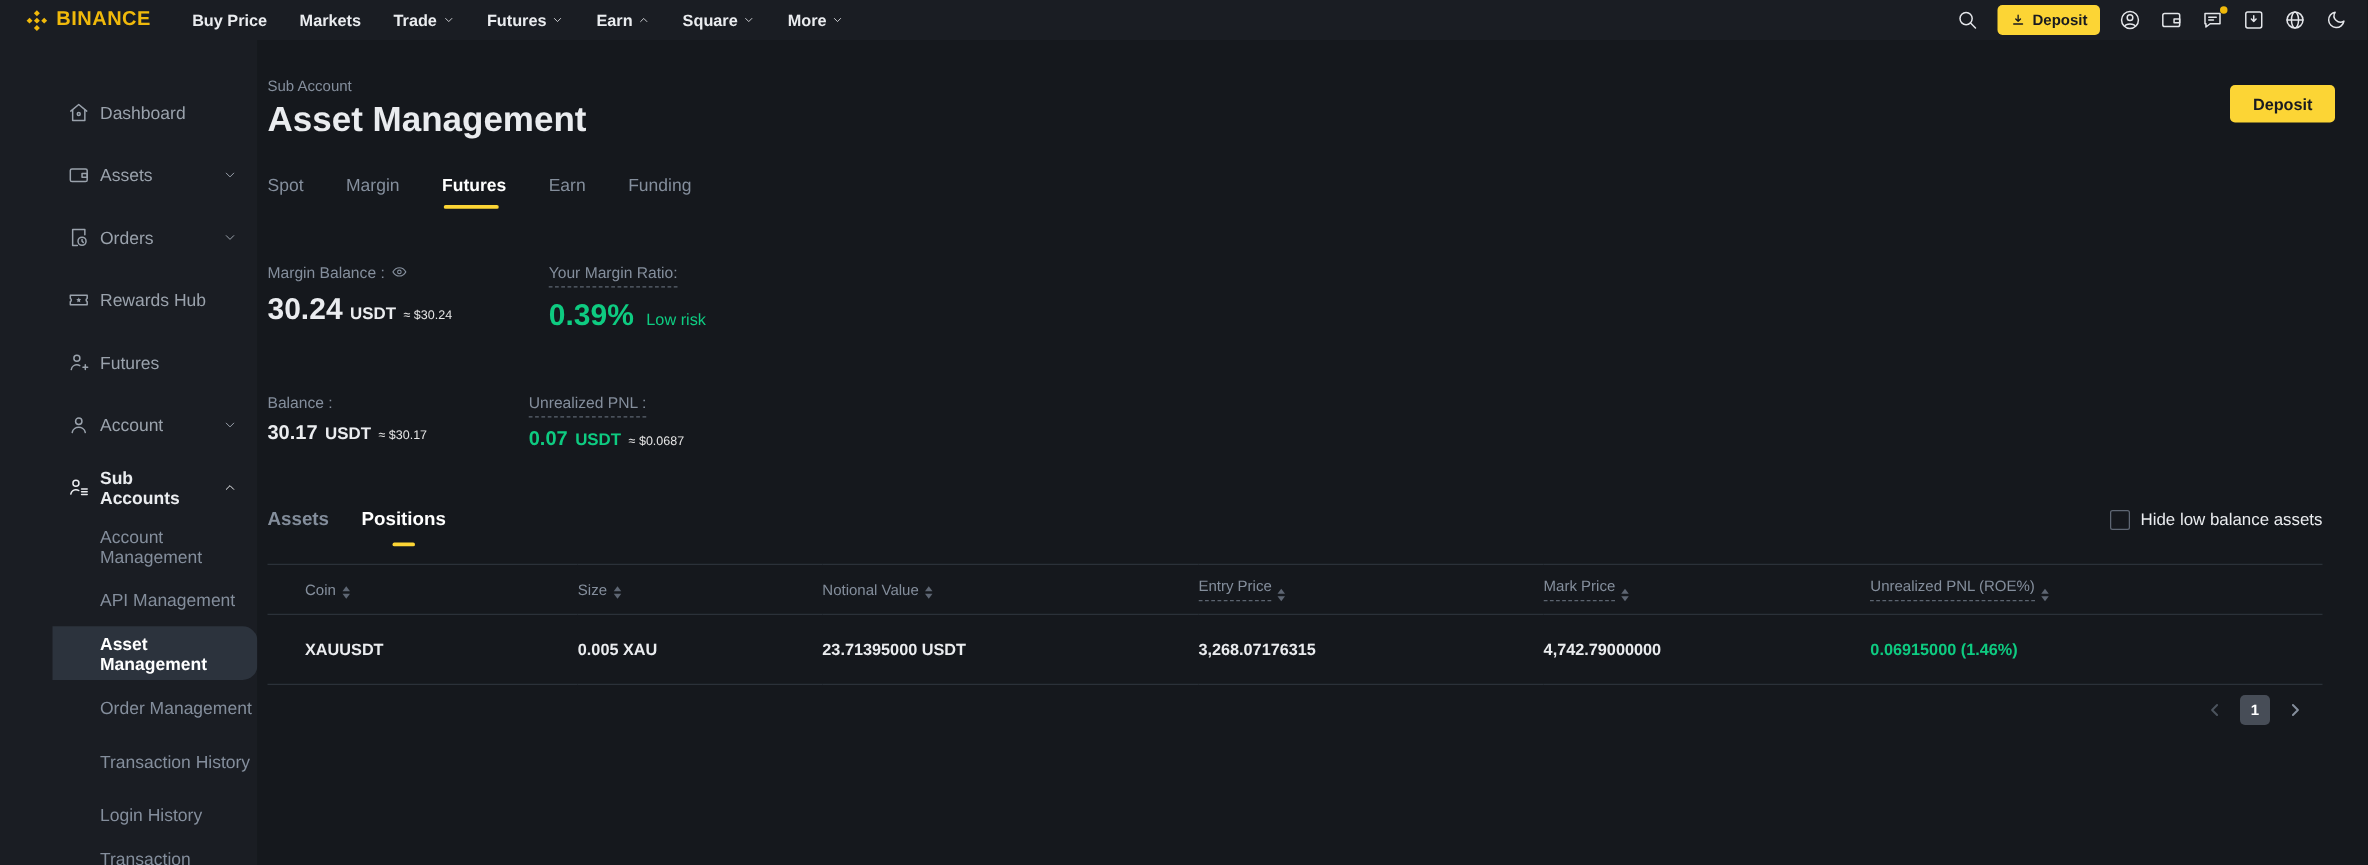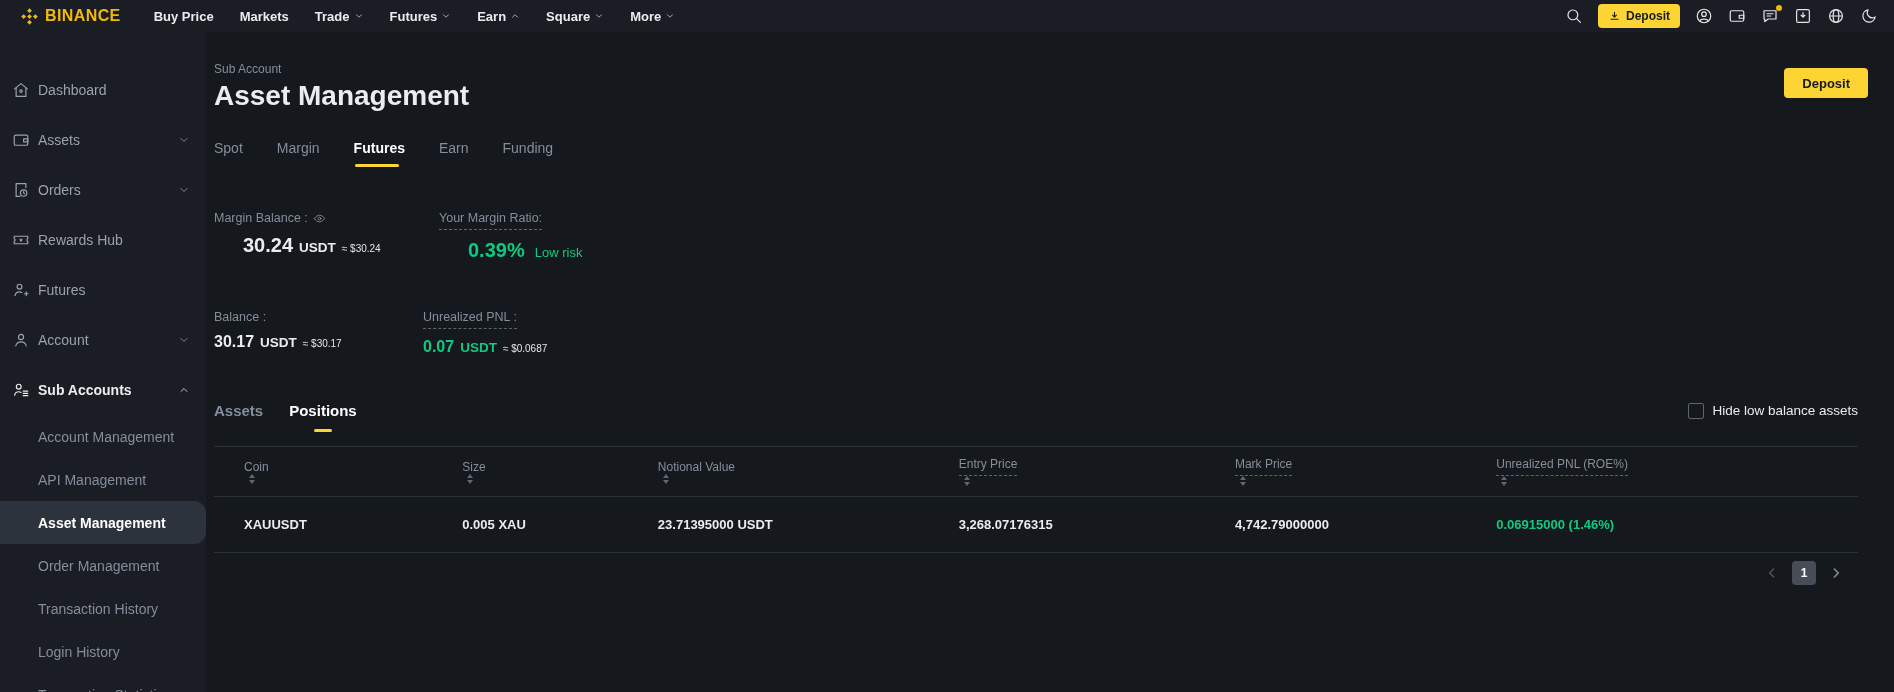--- a/index.html
+++ b/index.html
@@ -23,21 +23,21 @@
   .tb-icon { width:18px; height:18px; color:#e4e6ea; cursor:pointer; position:relative; }
   .tb-icon svg { width:18px; height:18px; }
   .deposit-btn-top { background:#fcd535; color:#181a20; height:24px; border-radius:4px; display:flex; align-items:center; gap:5px; padding:0 10px; font-size:12px; font-weight:bold; cursor:pointer; border:none; }
   .deposit-btn-top svg { width:13px; height:13px; stroke:#181a20; stroke-width:2; }
   .chat-dot { position:absolute; top:-2px; right:-3px; width:6px; height:6px; border-radius:50%; background:#f0b90b; }
 
   
   .body-row { display:flex; height:660px; }
 
   
-  .sidebar { width:206px; flex:none; background:#1a1d23; padding-top:33px; overflow:hidden; }
+  .sidebar { width:206px; flex:none; background:#1a1d23; padding-top:33px; overflow:hidden;padding-left:42px; }
   .side-item { height:50px; display:flex; align-items:center; gap:8px; padding:0 16px 0 12px; color:#9aa2ac; font-size:14px; cursor:pointer; }
   .side-item .s-icon { width:18px; height:18px; flex:none; }
   .side-item .s-icon svg { width:18px; height:18px; }
   .side-item .label { flex:1; }
   .side-item .chev { width:12px; height:12px; color:#9aa2ac; flex:none; }
   .side-item.active-parent { color:#eaecef; font-weight:bold; }
   .side-item.active-parent .chev { color:#eaecef; }
   .sub-item { height:43px; display:flex; align-items:center; padding-left:38px; color:#848e9c; font-size:14px; cursor:pointer; }
   .sub-item.active { background:#2c333d; color:#ffffff; font-weight:bold; border-radius:0 12px 12px 0; }
 
@@ -53,26 +53,26 @@
   .acct-tab.active::after { content:""; position:absolute; left:1px; bottom:0; width:44px; height:3px; background:#fcd535; border-radius:2px; }
 
   .back-row { margin-top:20px; display:flex; align-items:center; }
   .back-btn { display:flex; align-items:center; gap:7px; color:#8a929e; font-size:15px; cursor:pointer; }
   .back-btn svg { width:16px; height:16px; }
   .email-wrap { position:relative; margin-left:14px; font-size:12.5px; color:#d9dde2; line-height:18px; padding:0 8px; white-space:nowrap; }
   .email-redact { position:absolute; left:-2px; right:-2px; top:-1px; height:15px; background:#80e99a; border-radius:8px; }
 
   .stats-row { display:flex; margin-top:44px; }
   .stats-row.second { margin-top:48px; }
-  .stat-lbl { font-size:12.5px; color:#848e9c; display:flex; align-items:flex-end; gap:5px; }
+  .stat-lbl { font-size:12.5px; color:#848e9c; display:flex; align-items:flex-start; gap:5px; }
   .stat-lbl .lbl-txt.dashed { border-bottom:1px dashed #5c6470; padding-bottom:4px; }
   .eye { width:13px; height:13px; color:#848e9c; cursor:pointer; }
   .eye svg { width:13px; height:13px; }
   .val-line { margin-top:9px; display:flex; align-items:baseline; gap:6px; }
-  .big-val { font-size:20px; font-weight:bold; color:#eaecef;margin-left:29px; }
+  .big-val { font-size:24px; font-weight:bold; color:#eaecef; }
   .mid-val { font-size:16px; font-weight:bold; color:#eaecef; }
   .unit { font-size:13.5px; font-weight:bold; color:#eaecef; }
   .approx { font-size:10px; color:#e5e5e5; }
   .green { color:#0ecb81 !important; }
   .risk-tag { font-size:13px; color:#0ecb81; margin-left:4px; }
   .stat.col1a { width:225px; }
   .stat.col1b { width:209px; }
 
   .sec-row { margin-top:46px; display:flex; justify-content:space-between; align-items:flex-start; }
   .sec-tabs { display:flex; gap:26px; }
@@ -80,21 +80,21 @@
   .sec-tab.active { color:#ffffff; }
   .sec-tab.active::after { content:""; position:absolute; left:50%; transform:translateX(-50%); bottom:0; width:18px; height:3px; background:#fcd535; border-radius:2px; }
   .hide-low { display:flex; gap:8px; font-size:13.5px; color:#eaecef; cursor:pointer; margin-top:1px; }
   .checkbox { width:16px; height:16px; border:1px solid #5e6673; border-radius:2px; background:transparent; flex:none; }
 
   
   table.pos-table { width:100%; border-collapse:collapse; margin-top:14px; table-layout:fixed; }
   .pos-table th { text-align:left; font-weight:normal; font-size:12px; color:#848e9c; padding:10px 0; border-top:1px solid #2b3139; border-bottom:1px solid #2b3139; cursor:pointer; }
   .pos-table td { font-size:13px; font-weight:bold; color:#eaecef; padding:20px 0; border-bottom:1px solid #2b3139; }
   .pos-table th:first-child, .pos-table td:first-child { padding-left:30px; }
-  .th-inner { display:inline-flex; align-items:flex-start;flex-direction:column; }
+  .th-inner { display:inline-flex; align-items:flex-end; }
   .th-txt.dashed { border-bottom:1px dashed #5c6470; padding-bottom:4px; }
   .sort { display:inline-flex; flex-direction:column; gap:2px; margin-left:5px; }
   .sort i { width:0; height:0; border-left:3.5px solid transparent; border-right:3.5px solid transparent; }
   .sort .up { border-bottom:4px solid #5e6673; }
   .sort .dn { border-top:4px solid #5e6673; }
 
   .pagination { display:flex; justify-content:flex-end; align-items:center; gap:12px; margin-top:8px; padding-right:14px; }
   .pg-chev { width:16px; height:16px; cursor:pointer; }
   .pg-chev svg { width:16px; height:16px; }
   .pg-prev { color:#4b535d; }

